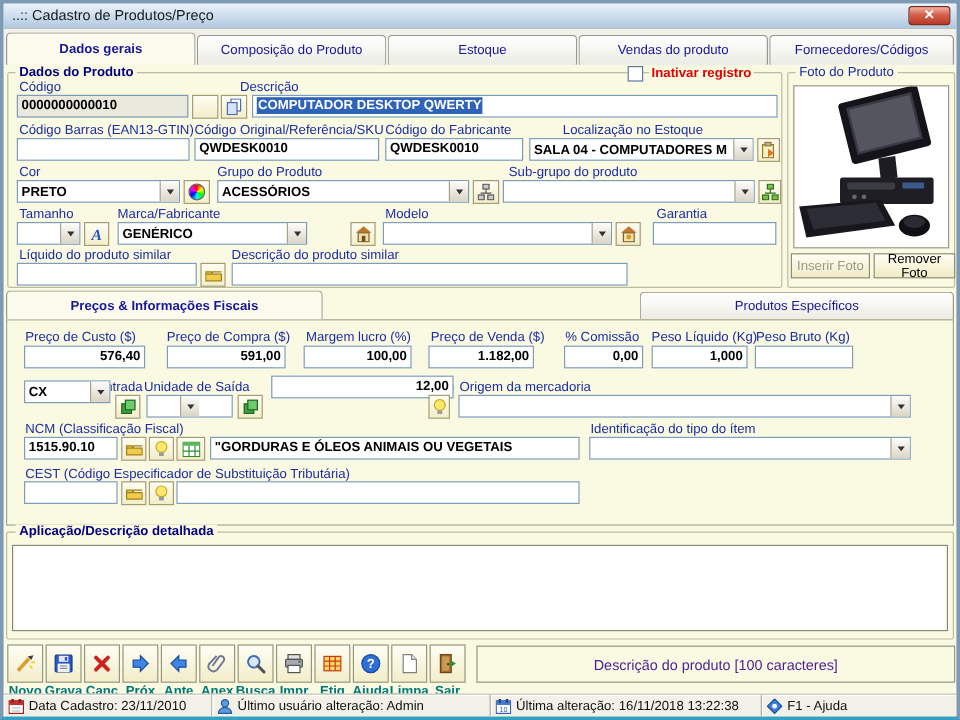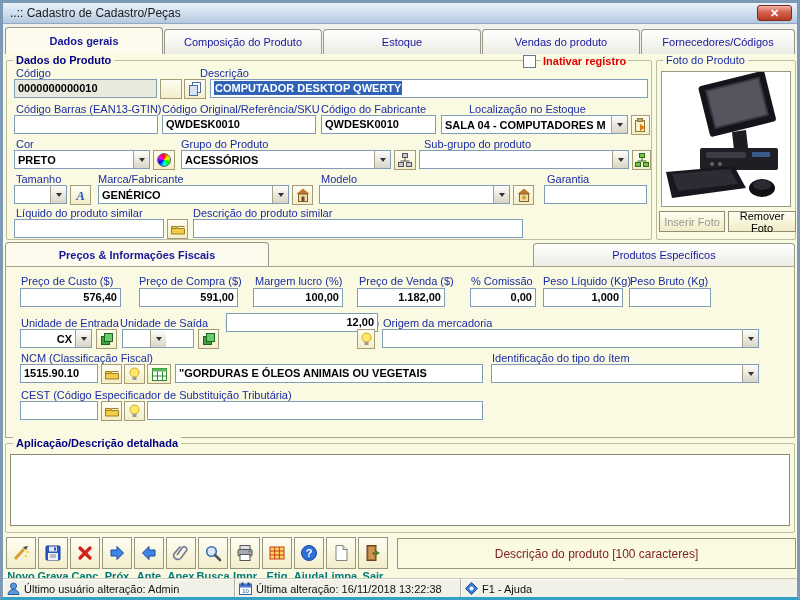--- a/index.html
+++ b/index.html
@@ -25,36 +25,36 @@
   .sel .arr { width:16px; height:17px; background:linear-gradient(#FDFDFA,#D9D5C6); border-left:1px solid #A9A08C; display:flex; align-items:center; justify-content:center; }
   .arrgl { width:0; height:0; border:3px solid transparent; border-top:4px solid #333; margin-top:4px; }
   .mini { position:absolute; width:22px; height:20px; border:1px solid #A59C78; background:linear-gradient(#FEFDF2,#F3EEC9); display:flex; align-items:center; justify-content:center; cursor:pointer; padding:0; }
   .chk { position:absolute; width:13px; height:13px; background:#fff; border:1px solid #5C7996; cursor:pointer; }
   .panel2 { position:absolute; left:2px; top:263px; width:790px; height:172px; border:1px solid #A6A68E; background:#FAF9E1; }
   .btn { position:absolute; border:1px solid #8F8F76; background:linear-gradient(#FFFEF2,#F0EBC6); font-size:11px; color:#000; display:flex; align-items:center; justify-content:center; cursor:pointer; }
   .btn.disabled { color:#9A9A8C; }
   .tbtn { position:absolute; top:534px; width:30px; height:32px; border:1px solid #97977E; background:linear-gradient(#FFFEF4,#F2EDC9); display:flex; align-items:center; justify-content:center; cursor:pointer; }
   .tlbl { position:absolute; top:567px; width:40px; text-align:center; font-size:11px; font-weight:bold; color:#007878; }
   #hintpanel { position:absolute; left:394px; top:535px; width:399px; height:31px; border:1px solid #97977E; background:#FAF9E1; display:flex; align-items:center; justify-content:center; }
-  #hinttext { font-size:12px; color:#7f1d1d; }
+  #hinttext { font-size:12px; color:#4c1d95; }
   #statusbar { position:absolute; left:0; top:575px; width:794px; height:19px; background:#F2F1E8; border-top:1px solid #C9C9B8; display:flex; }
   .scell { height:19px; border-right:1px solid #ADADA0; box-shadow:inset 1px 1px 0 #fff; display:flex; align-items:center; gap:4px; padding:0 4px; font-size:11px; color:#111; white-space:nowrap; overflow:hidden; }
   textarea.app { position:absolute; border:1px solid #8A8A74; background:#fff; resize:none; font-family:"Liberation Sans",sans-serif; font-size:11px; }
   .selspan { background:#2E63B8; color:#fff; padding:1px 1px; }
   .wheel { width:14px; height:14px; border-radius:50%; background:conic-gradient(#f00,#ff0,#0f0,#0ff,#00f,#f0f,#f00); border:1px solid #666; }
   .aic { font-family:"Liberation Serif",serif; font-style:italic; font-weight:bold; font-size:13px; color:#2255CC; line-height:1; }
   svg { display:block; }
 </style>
 </head>
 <body>
 
 <div id="win">
 
   <div id="titlebar">
-    <div id="title">..:: Cadastro de Cadastro/Peças</div>
+    <div id="title">..:: Cadastro de Produtos/Preço</div>
     <div id="closebtn"><span>✕</span></div>
   </div>
 
   <div id="tabstrip1"></div>
   <div class="tab active" style="left:2px;width:158px;">
       <span>Dados gerais</span>
     </div>
   <div class="tab" style="left:161px;width:158px;">
       <span>Composição do Produto</span>
     </div>
@@ -163,21 +163,21 @@
   <div class="lbl" style="left:544px;top:170px;">Garantia</div>
   <div class="sel" style="left:11px;top:182px;width:53px;">
       <span class="sv"></span>
       <span class="arr">
         <i class="arrgl"></i>
       </span>
     </div>
   <button class="mini" style="left:67px;top:182px;width:21px;">
       <span class="aic">A</span>
     </button>
-  <div class="sel" style="left:95px;top:182px;width:191px;justify-content:flex-end;">
+  <div class="sel" style="left:95px;top:182px;width:158px;justify-content:flex-end;">
       <span class="sv">GENÉRICO</span>
       <span class="arr">
         <i class="arrgl"></i>
       </span>
     </div>
   <button class="mini" style="left:289px;top:182px;width:21px;">
       <span>
         <svg width="14" height="14">
           <polygon points="7,0.5 13.5,6 0.5,6" fill="#C07828"></polygon>
           <rect x="2.5" y="6" width="9" height="7.5" fill="#EFDFA8" stroke="#806030"></rect>
@@ -259,21 +259,21 @@
   <div class="fld num" style="left:250px;top:285px;width:90px;">100,00</div>
   <div class="fld num" style="left:354px;top:285px;width:88px;">1.182,00</div>
   <div class="fld num" style="left:467px;top:285px;width:66px;">0,00</div>
   <div class="fld num" style="left:540px;top:285px;width:80px;">1,000</div>
   <div class="fld num" style="left:626px;top:285px;width:82px;"></div>
 
   <div class="lbl" style="left:18px;top:314px;">Unidade de Entrada</div>
   <div class="lbl" style="left:117px;top:314px;text-align:right;">Unidade de Saída</div>
   <div class="lbl" style="left:222px;top:314px;">Fator de Conversão (Unidades)</div>
   <div class="lbl" style="left:380px;top:314px;">Origem da mercadoria</div>
-  <div class="sel" style="left:17px;top:326px;width:72px;text-align:right;">
+  <div class="sel" style="left:17px;top:314px;width:72px;">
       <span class="sv">CX</span>
       <span class="arr">
         <i class="arrgl"></i>
       </span>
     </div>
   <button class="mini" style="left:93px;top:326px;width:21px;">
       <span>
         <svg width="14" height="14">
           <rect x="1.5" y="4.5" width="8" height="8" fill="#3FA03F" stroke="#1E641E"></rect>
           <rect x="4.5" y="1.5" width="8" height="8" fill="#6CCB6C" stroke="#1E641E"></rect>
@@ -490,20 +490,33 @@
   <div class="tlbl" style="left:254px;">Etiq</div>
   <div class="tlbl" style="left:286px;">Ajuda</div>
   <div class="tlbl" style="left:318px;">Limpa</div>
   <div class="tlbl" style="left:350px;">Sair</div>
 
   <div id="hintpanel">
     <span id="hinttext">Descrição do produto [100 caracteres]</span>
   </div>
 
   <div id="statusbar">
+    <div class="scell" style="width:174px;">
+      <span>
+          <svg width="13" height="13">
+            <rect x="0.5" y="2" width="12" height="10.5" fill="#fff" stroke="#A02020"></rect>
+            <rect x="0.5" y="2" width="12" height="3.5" fill="#C83030"></rect>
+            <rect x="2.5" y="0.5" width="2" height="3" fill="#802020"></rect>
+            <rect x="8.5" y="0.5" width="2" height="3" fill="#802020"></rect>
+            <line x1="3" y1="8" x2="10" y2="8" stroke="#B0B0B0"></line>
+            <line x1="3" y1="10.5" x2="10" y2="10.5" stroke="#B0B0B0"></line>
+          </svg>
+        </span>
+      <span>Data Cadastro: 23/11/2010</span>
+    </div>
     <div class="scell" style="width:232px;">
       <span>
           <svg width="13" height="13">
             <circle cx="6.5" cy="4" r="3" fill="#5A9AE0" stroke="#2A5A9A"></circle>
             <path d="M1,12.5 a5.5,5 0 0 1 11,0 z" fill="#5A9AE0" stroke="#2A5A9A"></path>
           </svg>
         </span>
       <span>Último usuário alteração: Admin</span>
     </div>
     <div class="scell" style="width:226px;">

